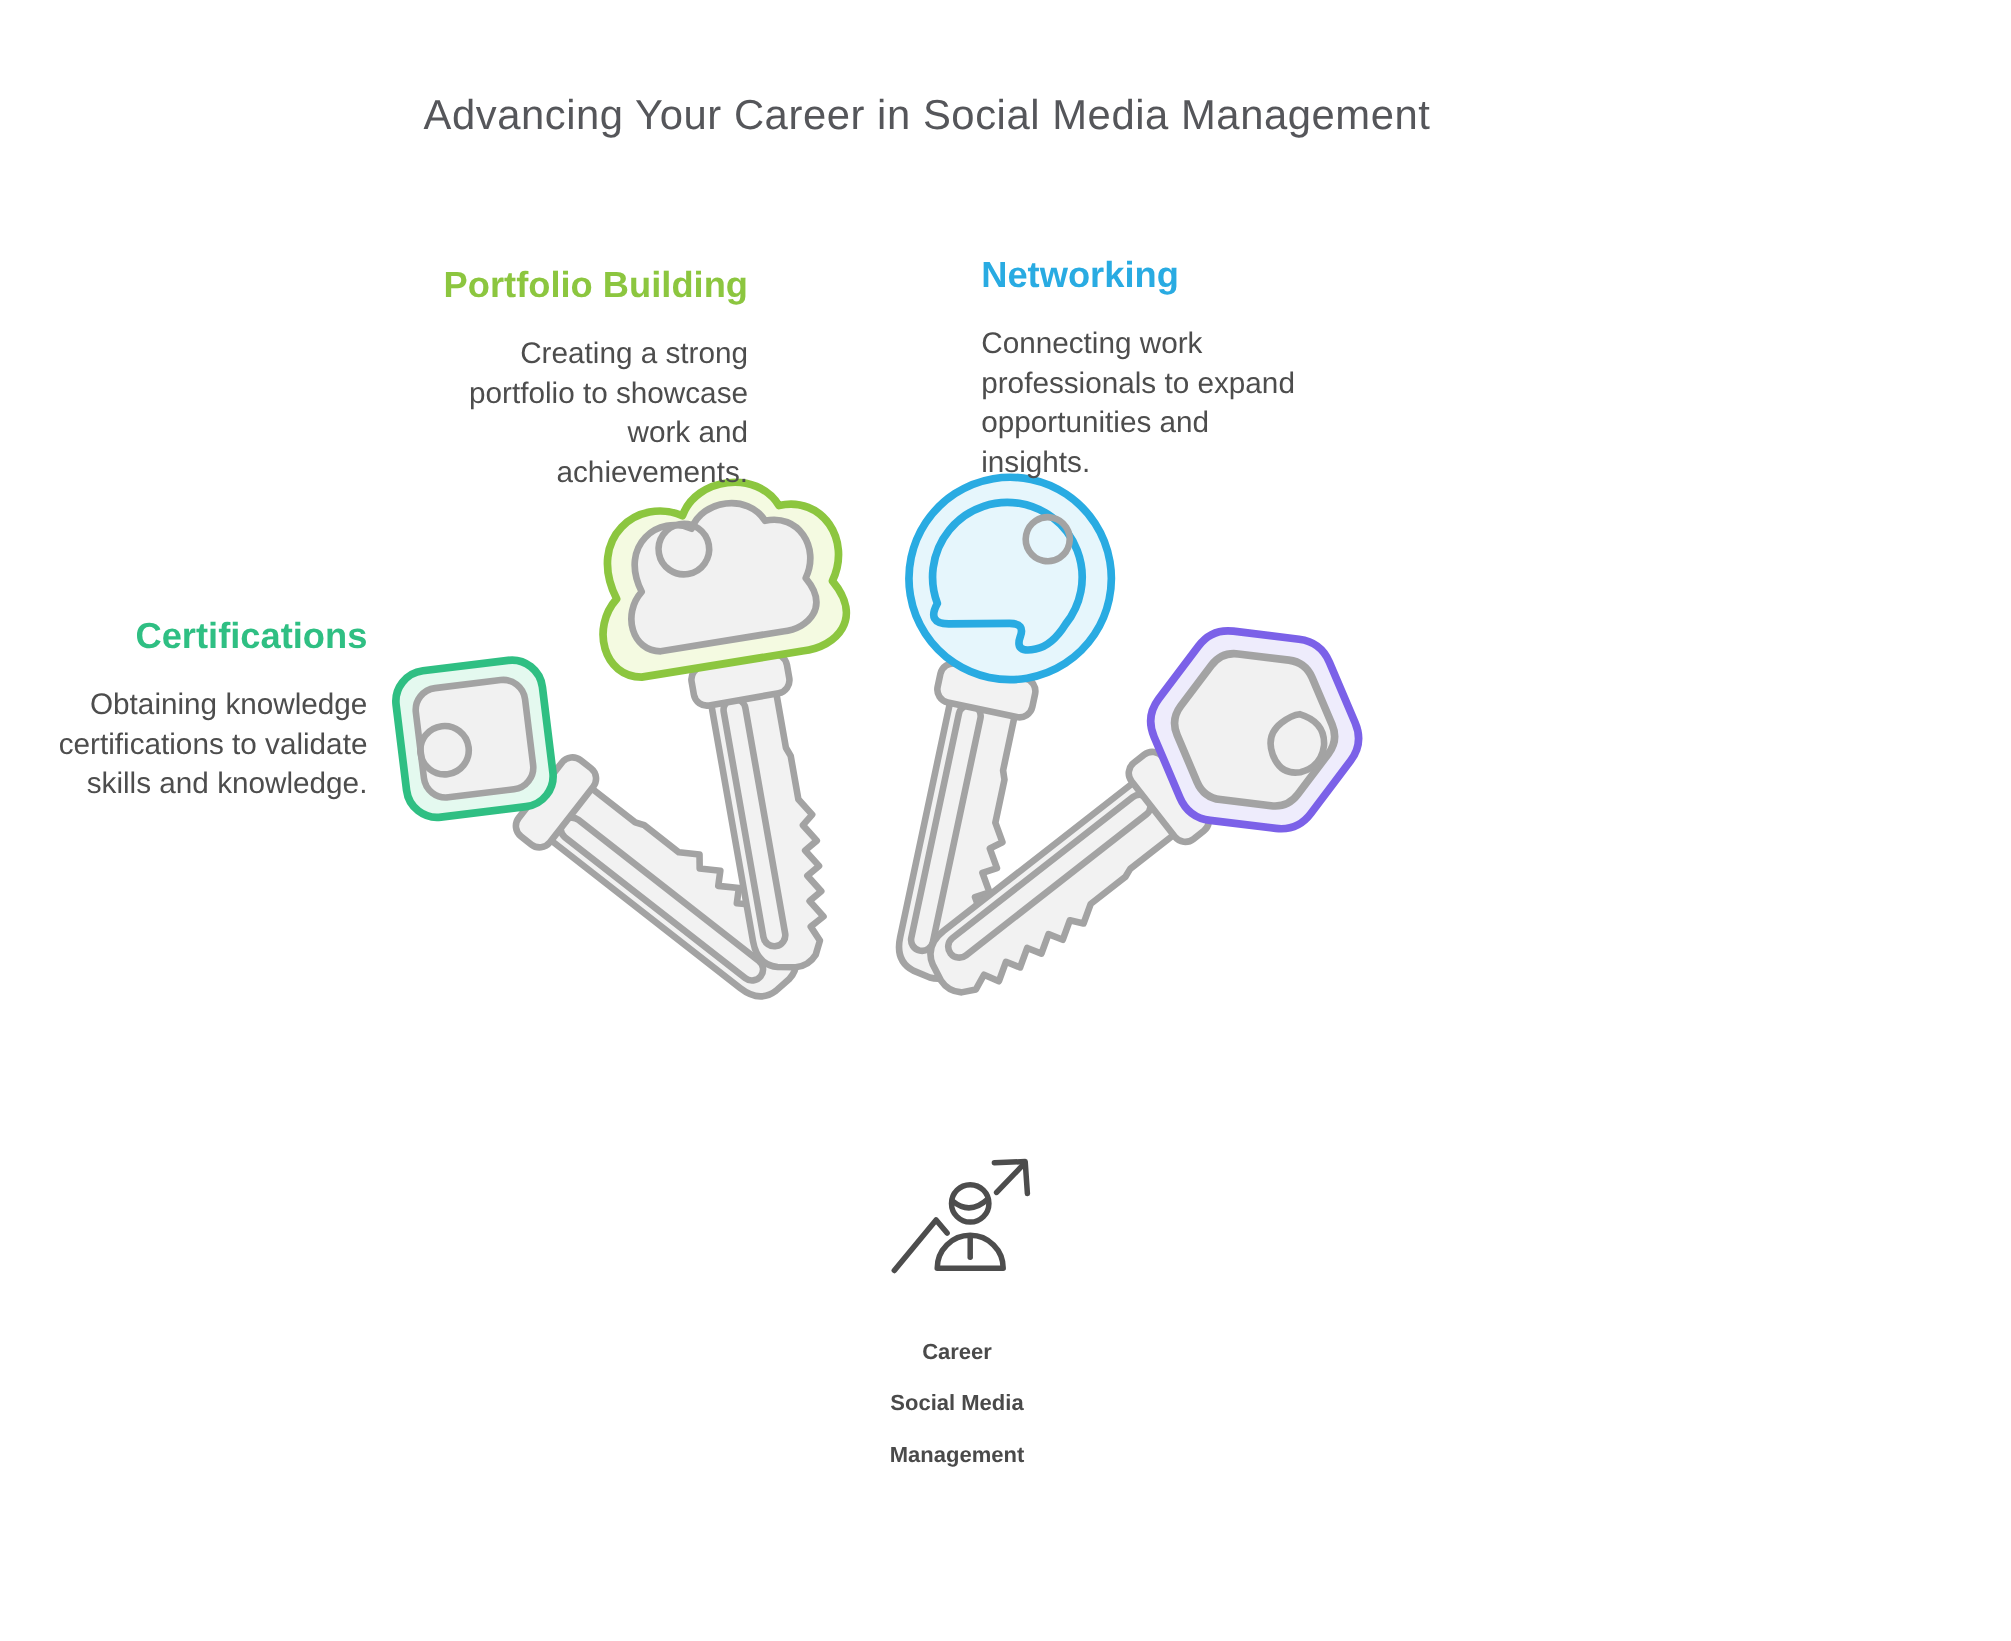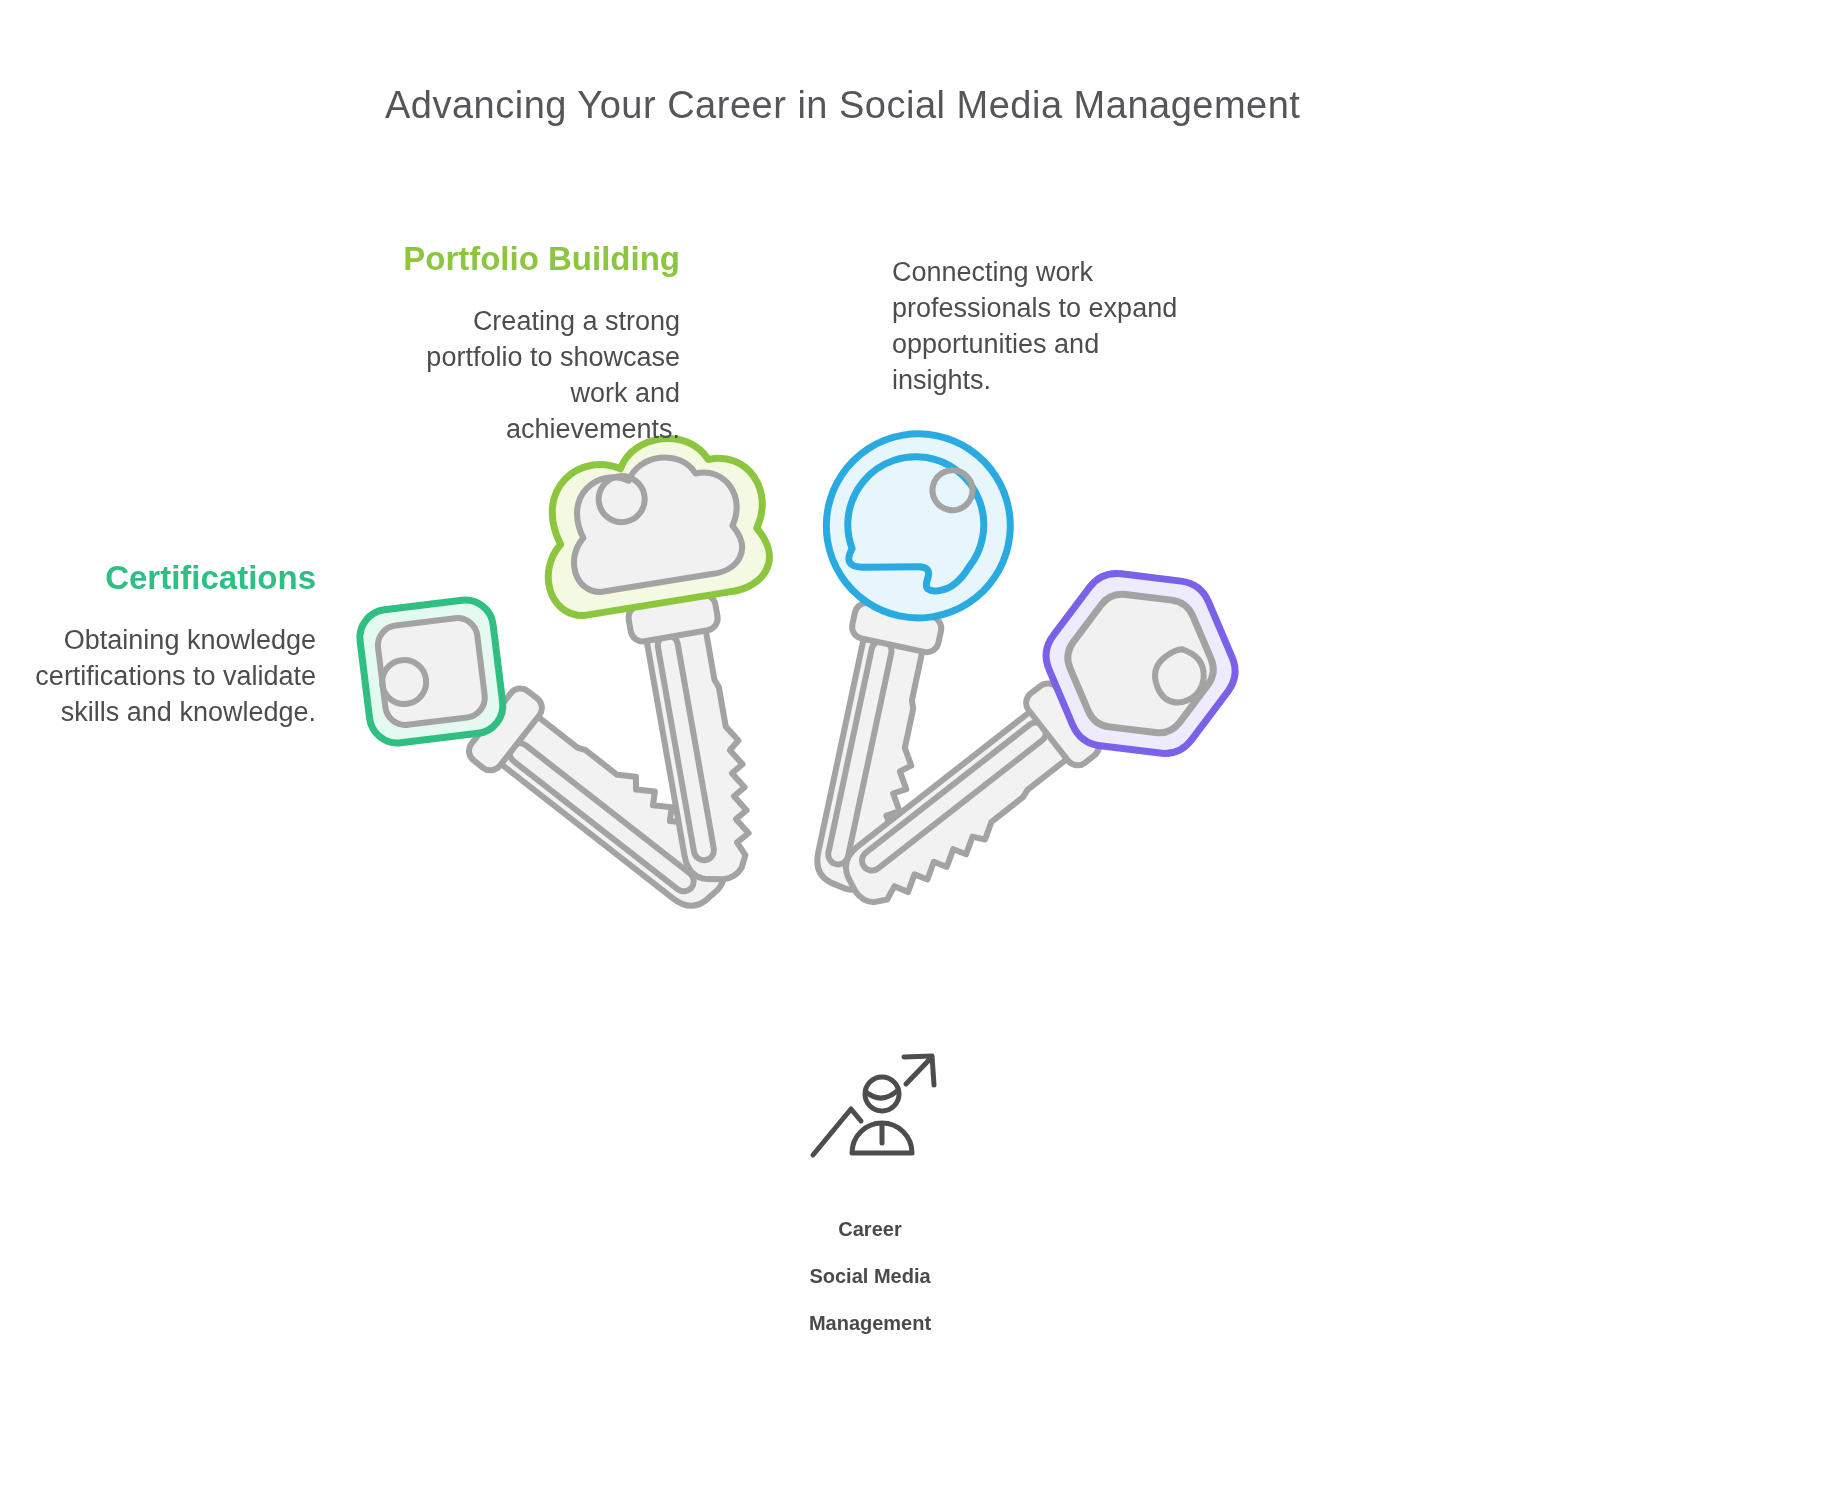--- a/index.html
+++ b/index.html
@@ -108,24 +108,25 @@
       <path class="dark-line" d="M 882,1124 L 882,1143"></path>
     </g>
   </svg>
 
   <div class="abs right" style="left:390px; top:239px; width:290px;">
     <div class="sec-title t-port">Portfolio Building</div>
     <div class="sec-desc">Creating a strong portfolio to showcase work and achievements.</div>
   </div>
 
   <div class="abs left" style="left:892px; top:230px; width:290px;">
+    <div class="sec-title t-net">Networking</div>
     <div class="sec-desc">Connecting work professionals to expand opportunities and insights.</div>
   </div>
 
-  <div class="abs right" style="left:6px; top:558px; width:310px;">
+  <div class="abs right" style="left:24px; top:558px; width:310px;">
     <div class="sec-title t-cert">Certifications</div>
     <div class="sec-desc">Obtaining knowledge certifications to validate skills and knowledge.</div>
   </div>
 
 
   <div class="abs center-label" style="left:720px; top:1206px; width:300px;">
     <div>Career</div>
     <div>Social Media</div>
     <div>Management</div>
   </div>

